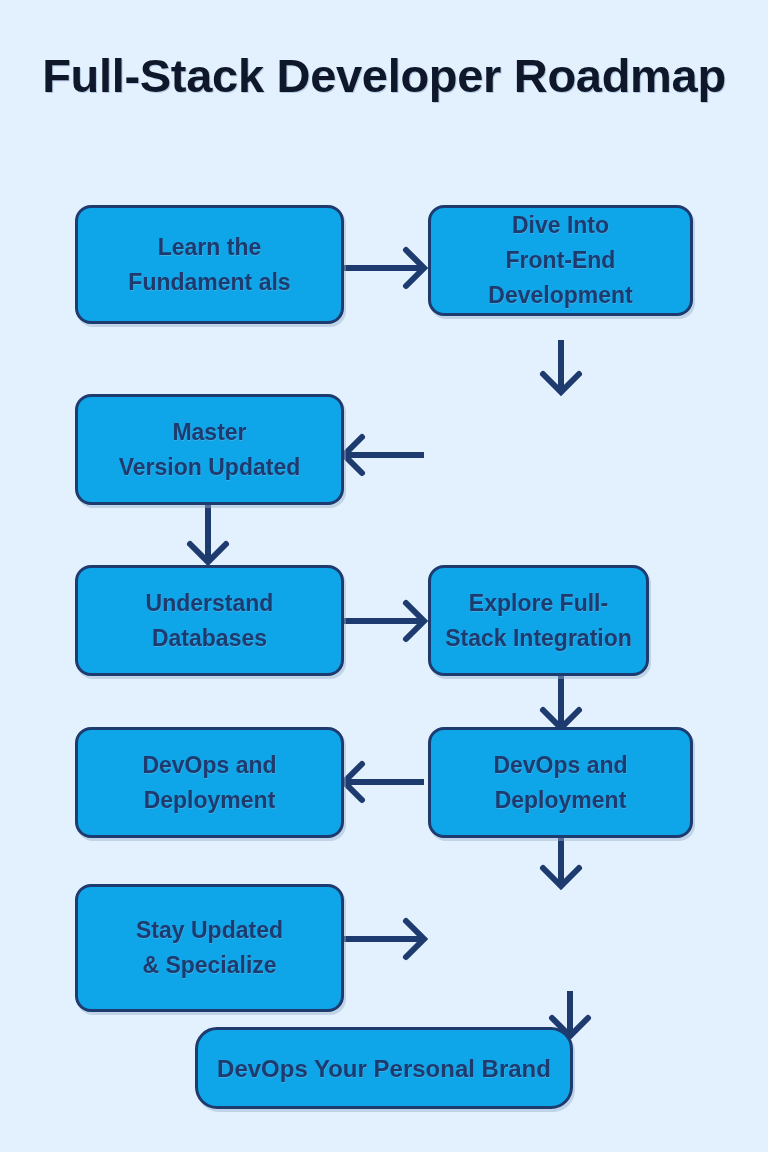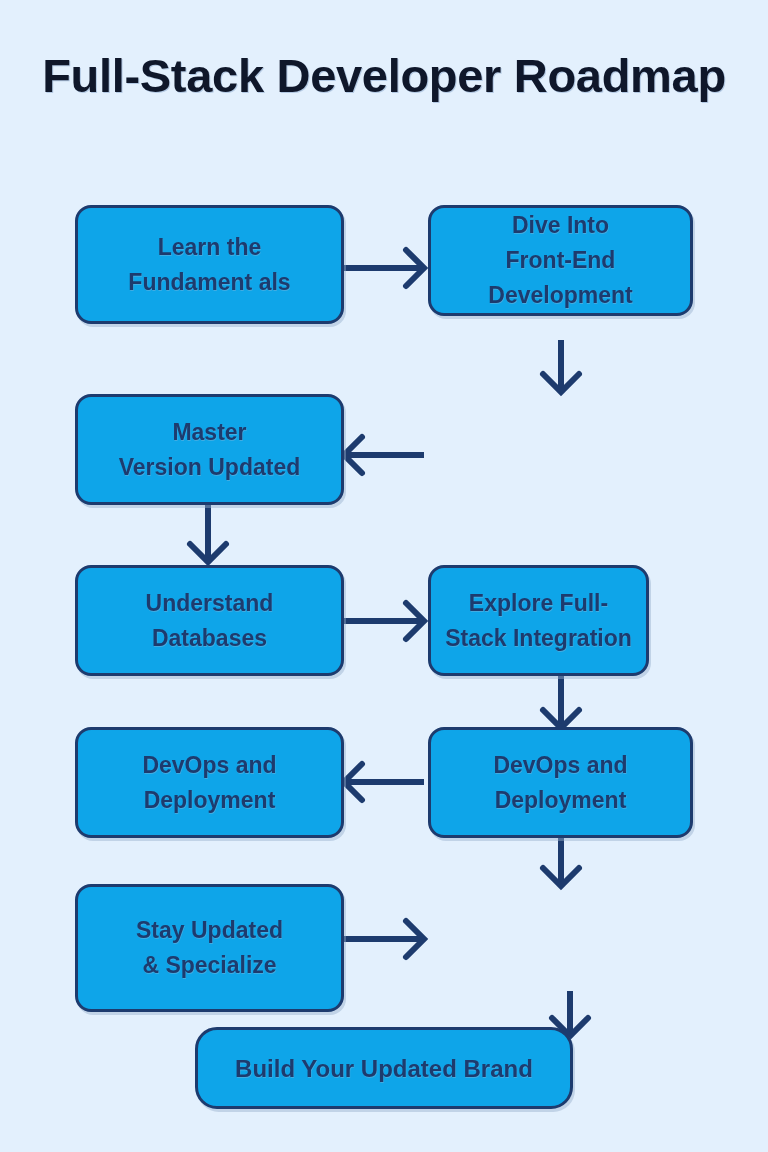--- a/index.html
+++ b/index.html
@@ -167,16 +167,16 @@
 Deployment</span>
   </div>
 
   <div class="node" style="left:75px; top:884px; width:269px; height:128px;">
     <span class="label">Stay Updated
 &amp; Specialize</span>
   </div>
 
 
   <div class="node final" style="left:195px; top:1027px; width:378px; height:82px;">
-    <span class="label">Build Your Updated Brand</span>
+    <span class="label">DevOps Your Personal Brand</span>
   </div>
 
 </div>
 
 </body></html>

